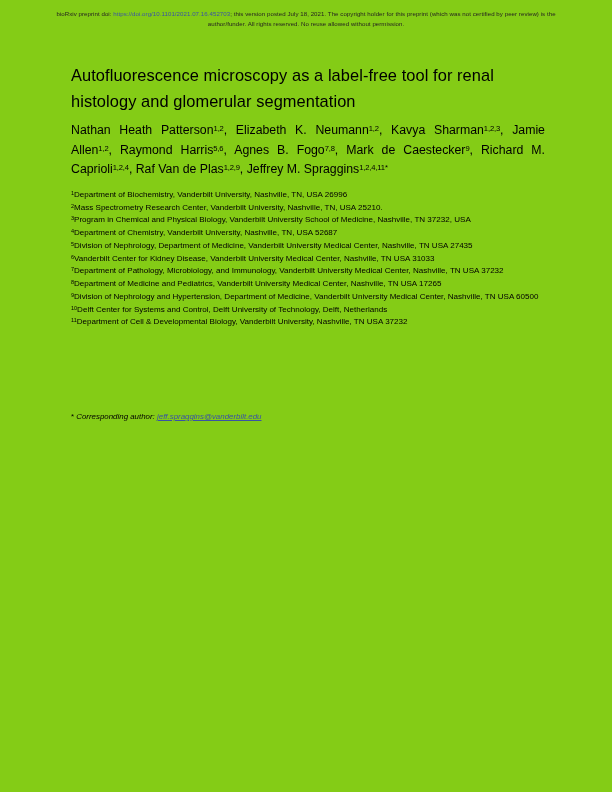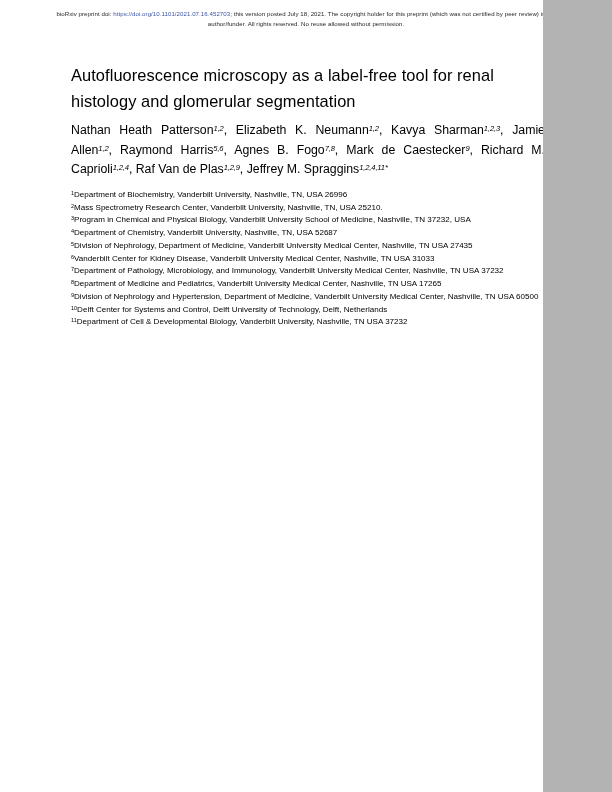--- a/index.html
+++ b/index.html
@@ -6,23 +6,23 @@
   html, body {
     margin: 0;
     padding: 0;
     background: #b3b3b3;
   }
   body {
     font-family: "Liberation Sans", sans-serif;
   }
   .page {
     position: relative;
-    width: 543px;
+    width: 612px;
     height: 792px;
-    background: #ffffff;
+    background: #84cc16;
     overflow: hidden;
     box-sizing: border-box;
   }
 
   
   .preprint-header {
     position: absolute;
     left: 46px;
     top: 9px;
     width: 520px;
@@ -61,21 +61,20 @@
     font-size: 12.3px;
     line-height: 18.4px;
     color: #000000;
     text-align: justify;
     text-justify: inter-word;
   }
   .authors sup {
     font-size: 0.62em;
     vertical-align: 0.42em;
     letter-spacing: -0.02em;
-    font-style: italic;
   }
 
   
   .affiliations {
     position: absolute;
     left: 71px;
     top: 188px;
     width: 474px;
     font-size: 8.05px;
     line-height: 11.55px;
@@ -130,14 +129,17 @@
       <p class="affil-line"><sup>4</sup><span>Department of Chemistry, Vanderbilt University, Nashville, TN, USA 52687</span></p>
       <p class="affil-line"><sup>5</sup><span>Division of Nephrology, Department of Medicine, Vanderbilt University Medical Center, Nashville, TN USA 27435</span></p>
       <p class="affil-line"><sup>6</sup><span>Vanderbilt Center for Kidney Disease, Vanderbilt University Medical Center, Nashville, TN USA 31033</span></p>
       <p class="affil-line"><sup>7</sup><span>Department of Pathology, Microbiology, and Immunology, Vanderbilt University Medical Center, Nashville, TN USA 37232</span></p>
       <p class="affil-line"><sup>8</sup><span>Department of Medicine and Pediatrics, Vanderbilt University Medical Center, Nashville, TN USA 17265</span></p>
       <p class="affil-line"><sup>9</sup><span>Division of Nephrology and Hypertension, Department of Medicine, Vanderbilt University Medical Center, Nashville, TN USA 60500</span></p>
       <p class="affil-line"><sup>10</sup><span>Delft Center for Systems and Control, Delft University of Technology, Delft, Netherlands</span></p>
       <p class="affil-line"><sup>11</sup><span>Department of Cell &amp; Developmental Biology, Vanderbilt University, Nashville, TN USA 37232</span></p>
     </div>
 
+  <div class="corresponding">
+    <span class="star">* </span><span>Corresponding author: </span><span class="email">jeff.spraggins@vanderbilt.edu</span>
+  </div>
 
 </div>
 
 </body></html>

